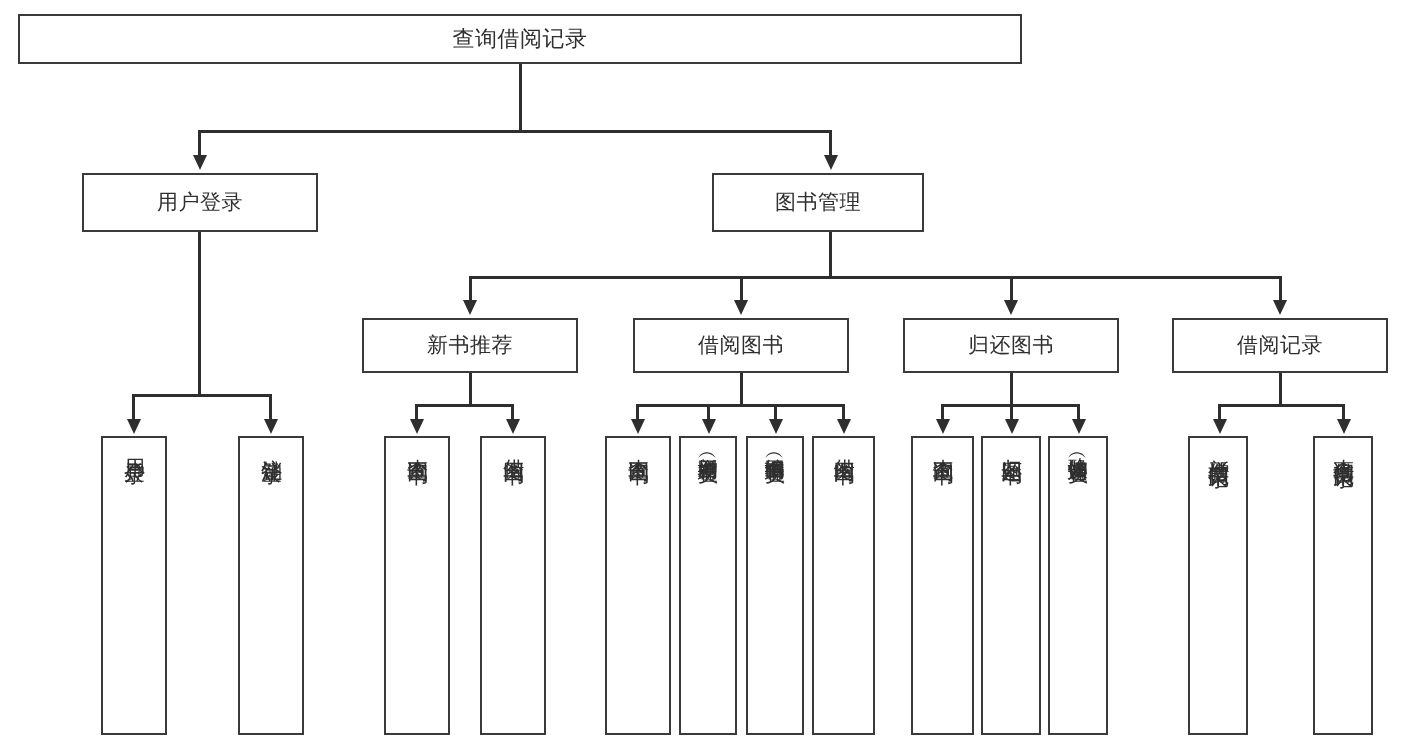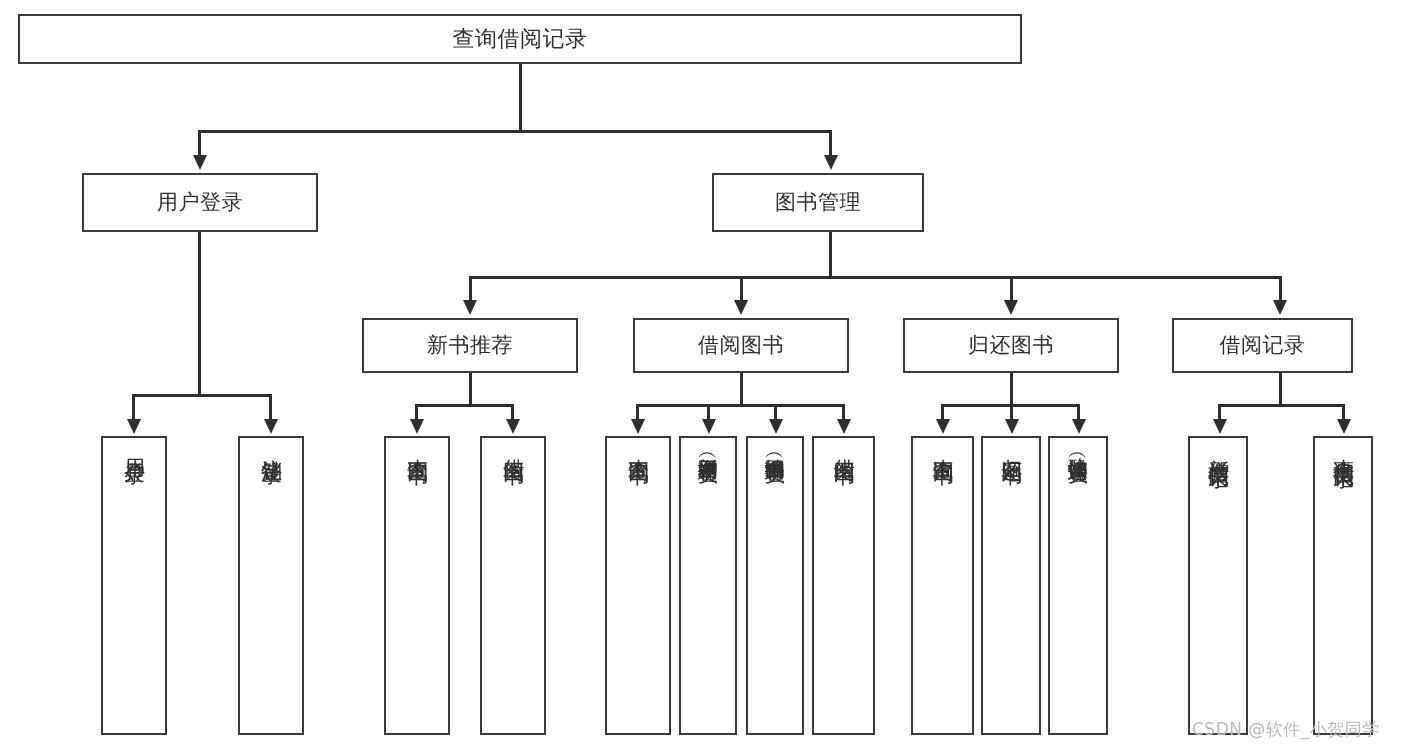--- a/index.html
+++ b/index.html
@@ -134,21 +134,21 @@
 
   <div class="node level2" style="left:362px; top:318px; width:216px; height:55px;justify-content:center;">
     <span class="label">新书推荐</span>
   </div>
   <div class="node level2" style="left:633px; top:318px; width:216px; height:55px;">
     <span class="label">借阅图书</span>
   </div>
   <div class="node level2" style="left:903px; top:318px; width:216px; height:55px;">
     <span class="label">归还图书</span>
   </div>
-  <div class="node level2" style="left:1172px; top:318px; width:181px; height:55px;">
+  <div class="node level2" style="left:1172px; top:318px; width:216px; height:55px;">
     <span class="label">借阅记录</span>
   </div>
 
   <div class="ln v" style="left:469px; top:373px; height:33px;"></div>
   <div class="ln h" style="left:416px; top:404px; width:97px;"></div>
   <div class="ln v" style="left:415px; top:404px; height:17px;"></div>
   <div class="arrow" style="left:410px; top:419px;"></div>
   <div class="ln v" style="left:511px; top:404px; height:17px;"></div>
   <div class="arrow" style="left:506px; top:419px;"></div>
 
@@ -212,17 +212,14 @@
   <div class="node leaf tall" style="left:1048px; top:436px; width:60px; height:299px;">
     <span class="label">确认归还（管理员）</span>
   </div>
   <div class="node leaf" style="left:1188px; top:436px; width:60px; height:299px;">
     <span class="label">新增借阅记录</span>
   </div>
   <div class="node leaf" style="left:1313px; top:436px; width:60px; height:299px;">
     <span class="label">查询借阅记录</span>
   </div>
 
-  <div id="watermark" style="left:1192px; top:718px;">
-    <span>CSDN @软件_小贺同学</span>
-  </div>
 
 </div>
 
 </body></html>

